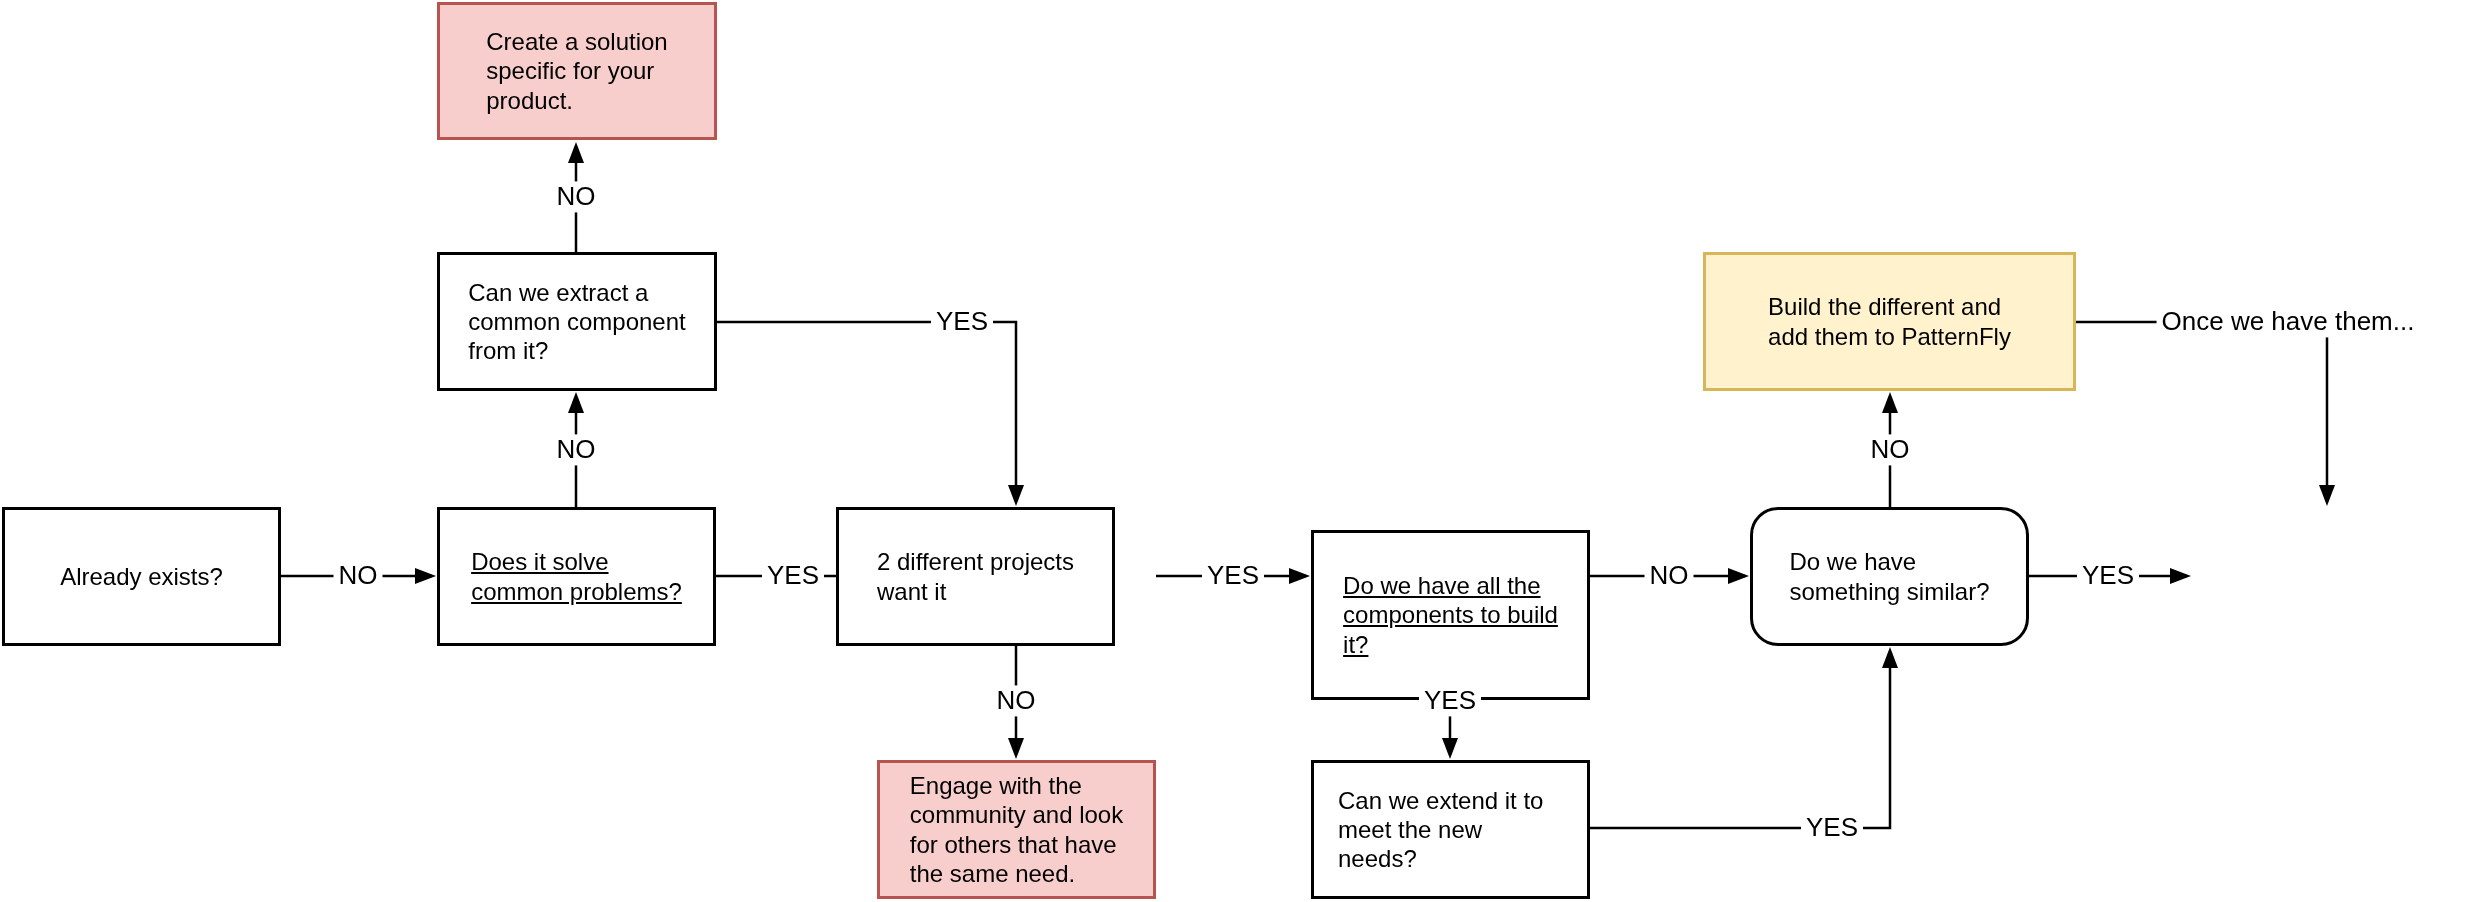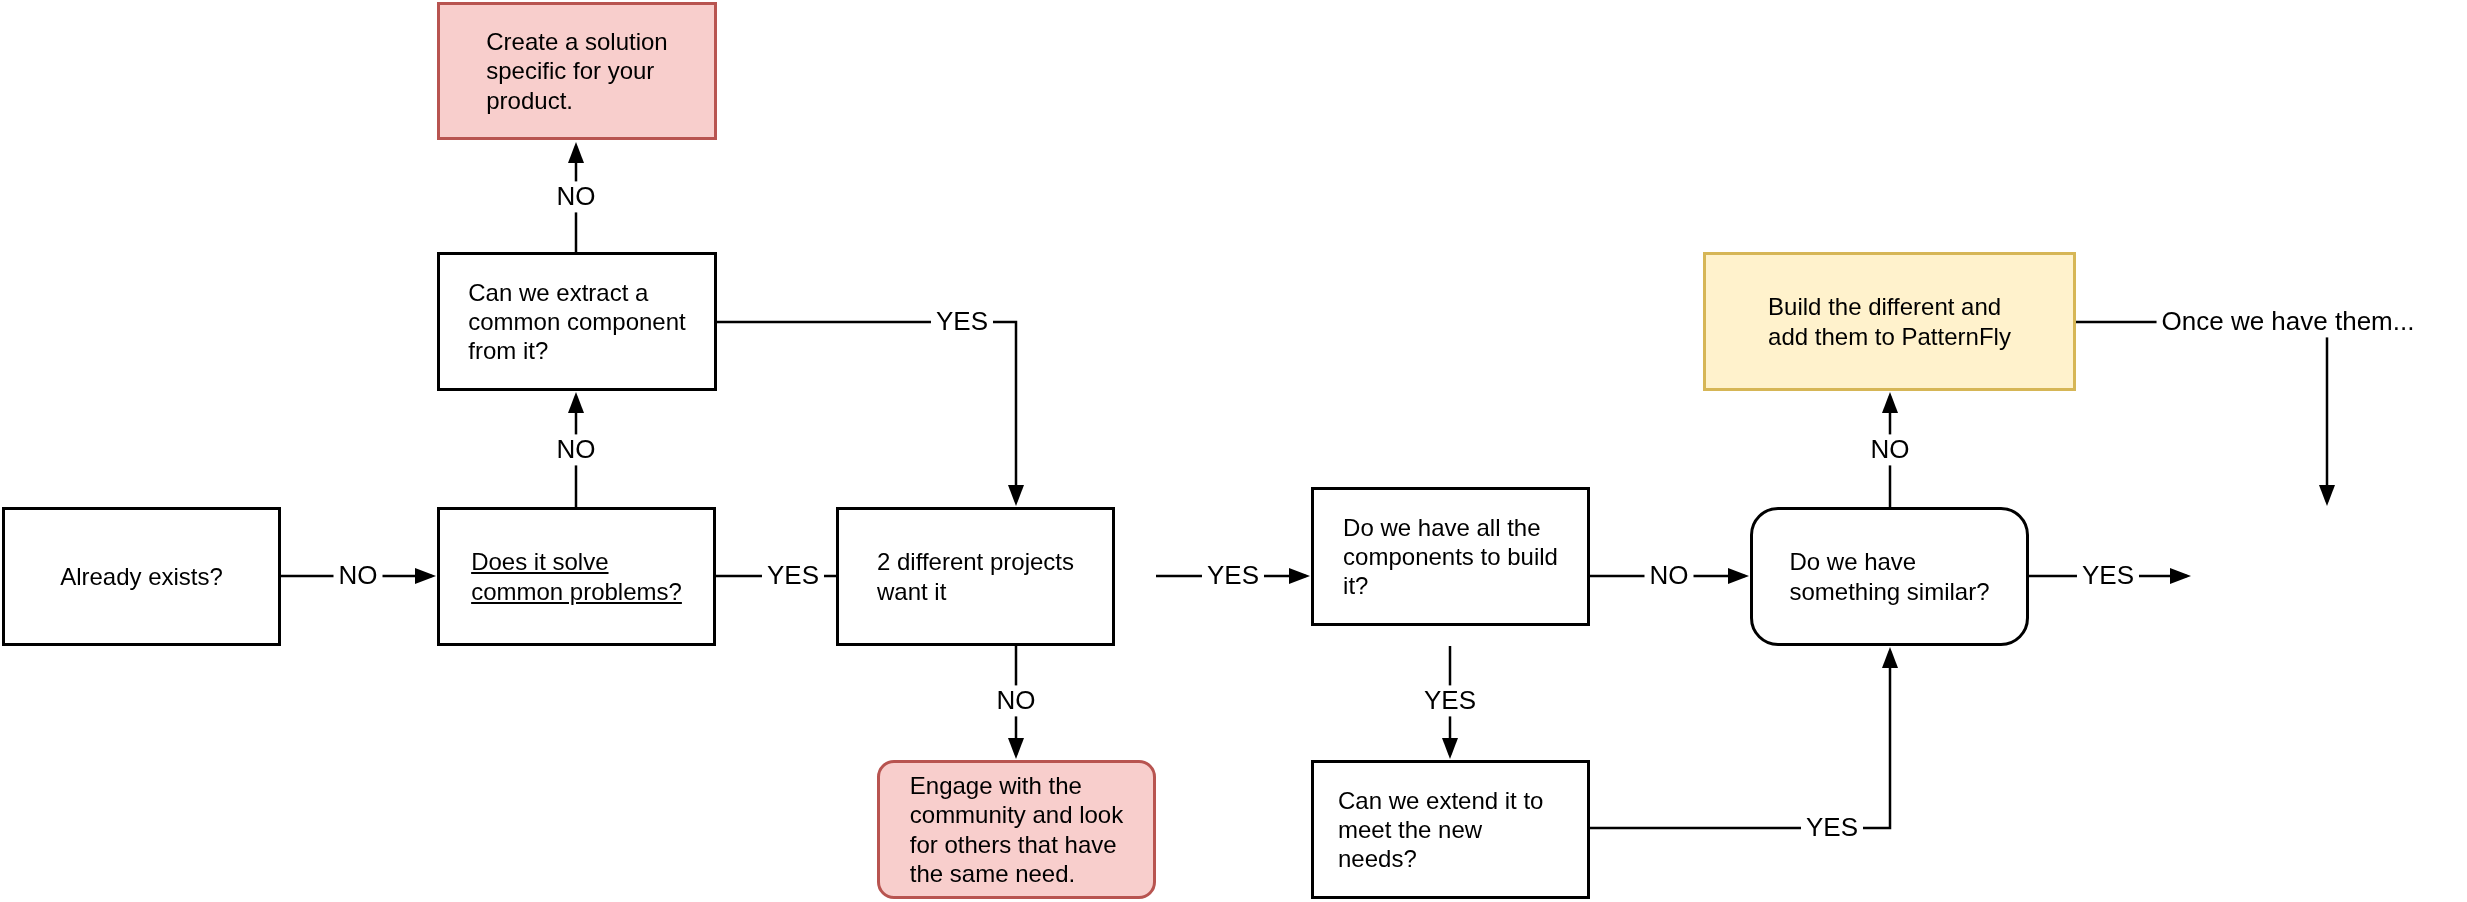--- a/index.html
+++ b/index.html
@@ -71,27 +71,27 @@
 common component
 from it?</div>
   <div class="node warning" style="left:1703px;top:252px;width:373px;height:139px;">Build the different and
 add them to PatternFly</div>
 
   <div class="node" style="left:2px;top:507px;width:279px;height:139px;">Already exists?</div>
   <div class="node" style="left:437px;top:507px;width:279px;height:139px;text-decoration:underline;">Does it solve
 common problems?</div>
   <div class="node" style="left:836px;top:507px;width:279px;height:139px;">2 different projects
 want it</div>
-  <div class="node" style="left:1311px;top:487px;width:279px;height:139px;">Do we have all the
+  <div class="node" style="left:1311px;top:530px;width:279px;height:170px;text-decoration:underline;">Do we have all the
 components to build
 it?</div>
   <div class="node" style="left:1750px;top:507px;width:279px;height:139px;border-radius:28px;">Do we have
 something similar?</div>
 
-  <div class="node danger" style="left:877px;top:760px;width:279px;height:139px;border-radius:17px;">Engage with the
+  <div class="node danger" style="left:877px;top:760px;width:279px;height:139px;">Engage with the
 community and look
 for others that have
 the same need.</div>
   <div class="node" style="left:1311px;top:760px;width:279px;height:139px;">Can we extend it to
 meet the new needs?</div>
 
   <div class="edge-label" style="left:358px;top:576px;">NO</div>
   <div class="edge-label" style="left:793px;top:576px;">YES</div>
   <div class="edge-label" style="left:1233px;top:576px;">YES</div>
   <div class="edge-label" style="left:1669px;top:576px;">NO</div>

